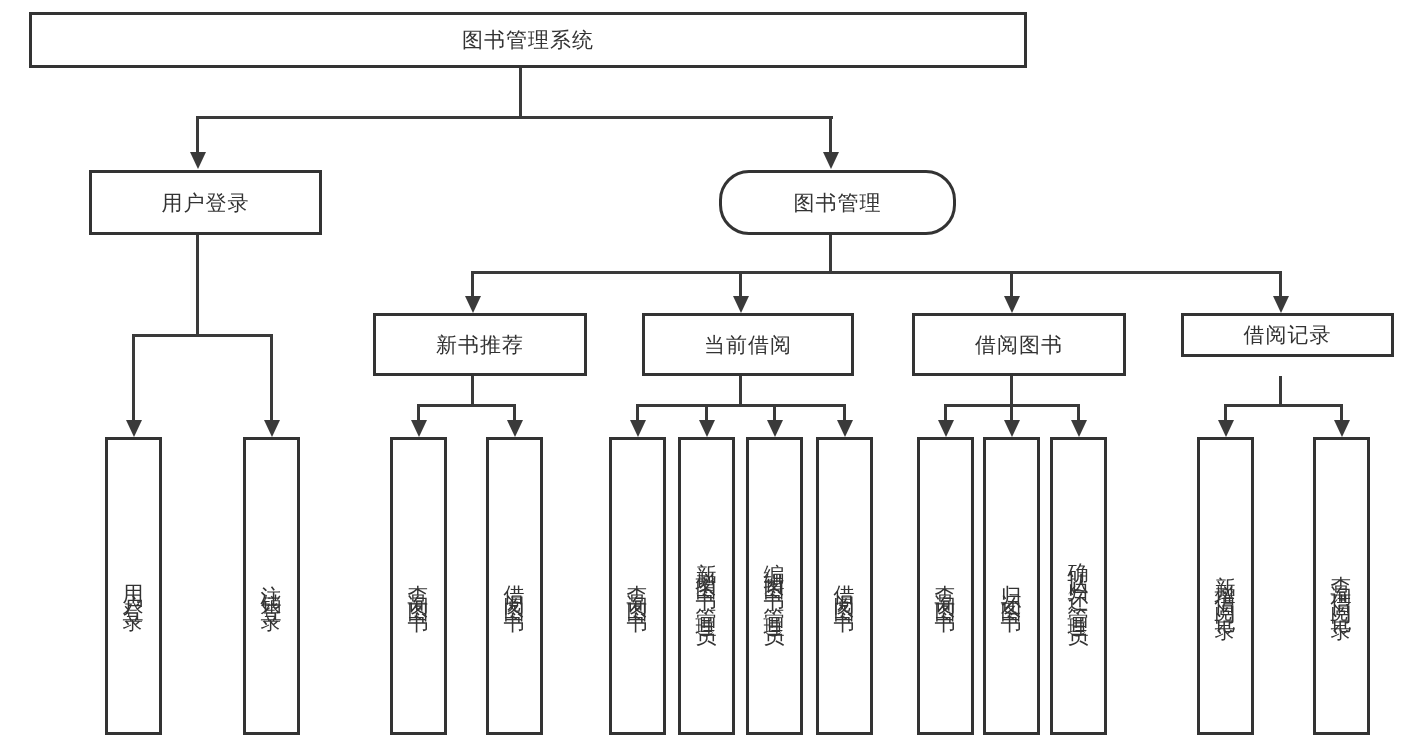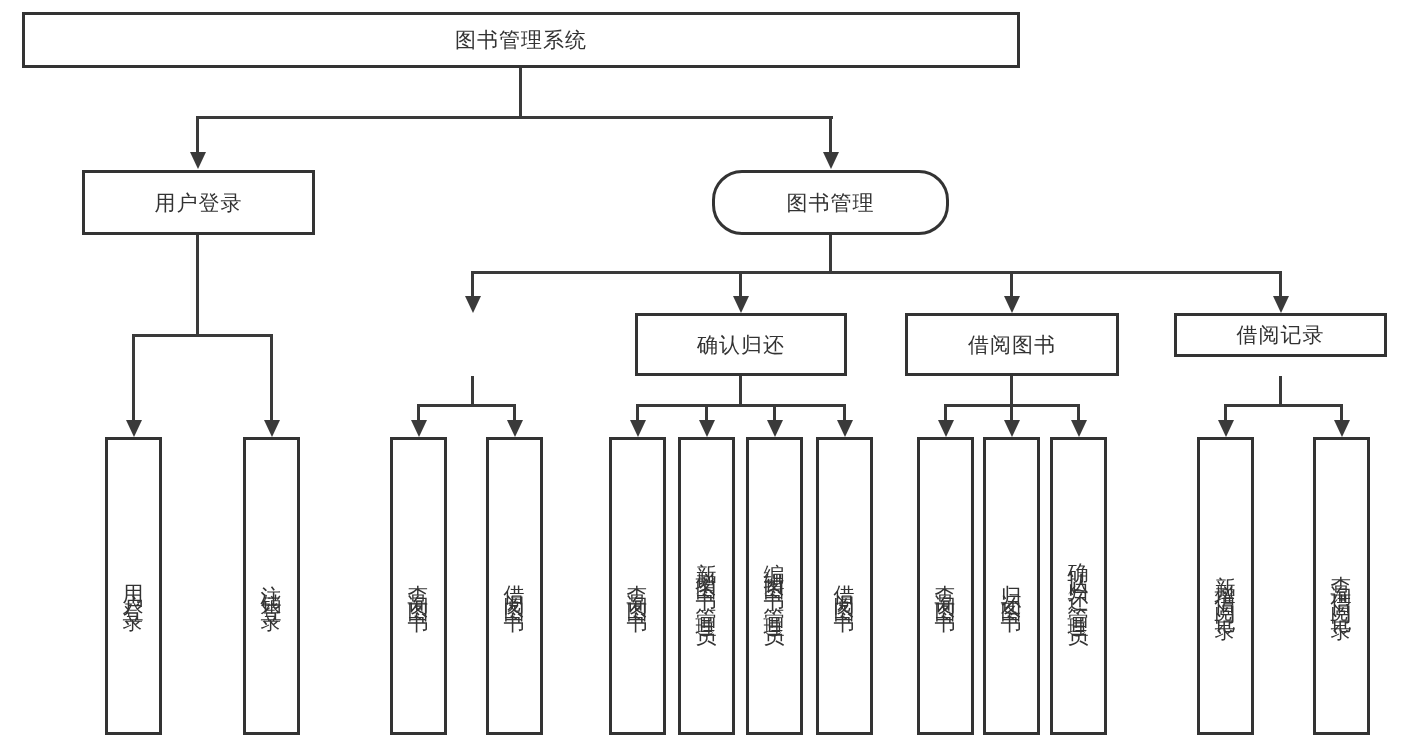--- a/index.html
+++ b/index.html
@@ -22,20 +22,21 @@
   .node {
     position: absolute;
     border: 3px solid var(--border);
     background: var(--background);
     display: flex;
     align-items: center;
     justify-content: center;
     color: var(--text);
     font-size: 21px;
     letter-spacing: 1px;
+    margin-left: 7px;
   }
   .leaf {
     position: absolute;
     top: 437px;
     width: 57px;
     height: 298px;
     border: 3px solid var(--border);
     background: var(--background);
     display: flex;
     align-items: center;
@@ -103,22 +104,25 @@
   <div class="hline" style="left:471px; top:271px; width:811px;"></div>
   <div class="vline" style="left:471px; top:271px; height:27px;"></div>
   <div class="arrow" style="left:465px; top:296px;"></div>
   <div class="vline" style="left:739px; top:271px; height:27px;"></div>
   <div class="arrow" style="left:733px; top:296px;"></div>
   <div class="vline" style="left:1010px; top:271px; height:27px;"></div>
   <div class="arrow" style="left:1004px; top:296px;"></div>
   <div class="vline" style="left:1279px; top:271px; height:27px;"></div>
   <div class="arrow" style="left:1273px; top:296px;"></div>
 
+  <div class="node" style="left:366px; top:313px; width:214px; height:63px;">
+    <span>新书推荐</span>
+  </div>
   <div class="node" style="left:635px; top:313px; width:212px; height:63px;">
-    <span>确认归还</span>
+    <span>当前借阅</span>
   </div>
   <div class="node" style="left:905px; top:313px; width:214px; height:63px;">
     <span>借阅图书</span>
   </div>
   <div class="node" style="left:1174px; top:313px; width:213px; height:44px;">
     <span>借阅记录</span>
   </div>
 
   <div class="vline" style="left:471px; top:376px; height:31px;"></div>
   <div class="hline" style="left:417px; top:404px; width:99px;"></div>

